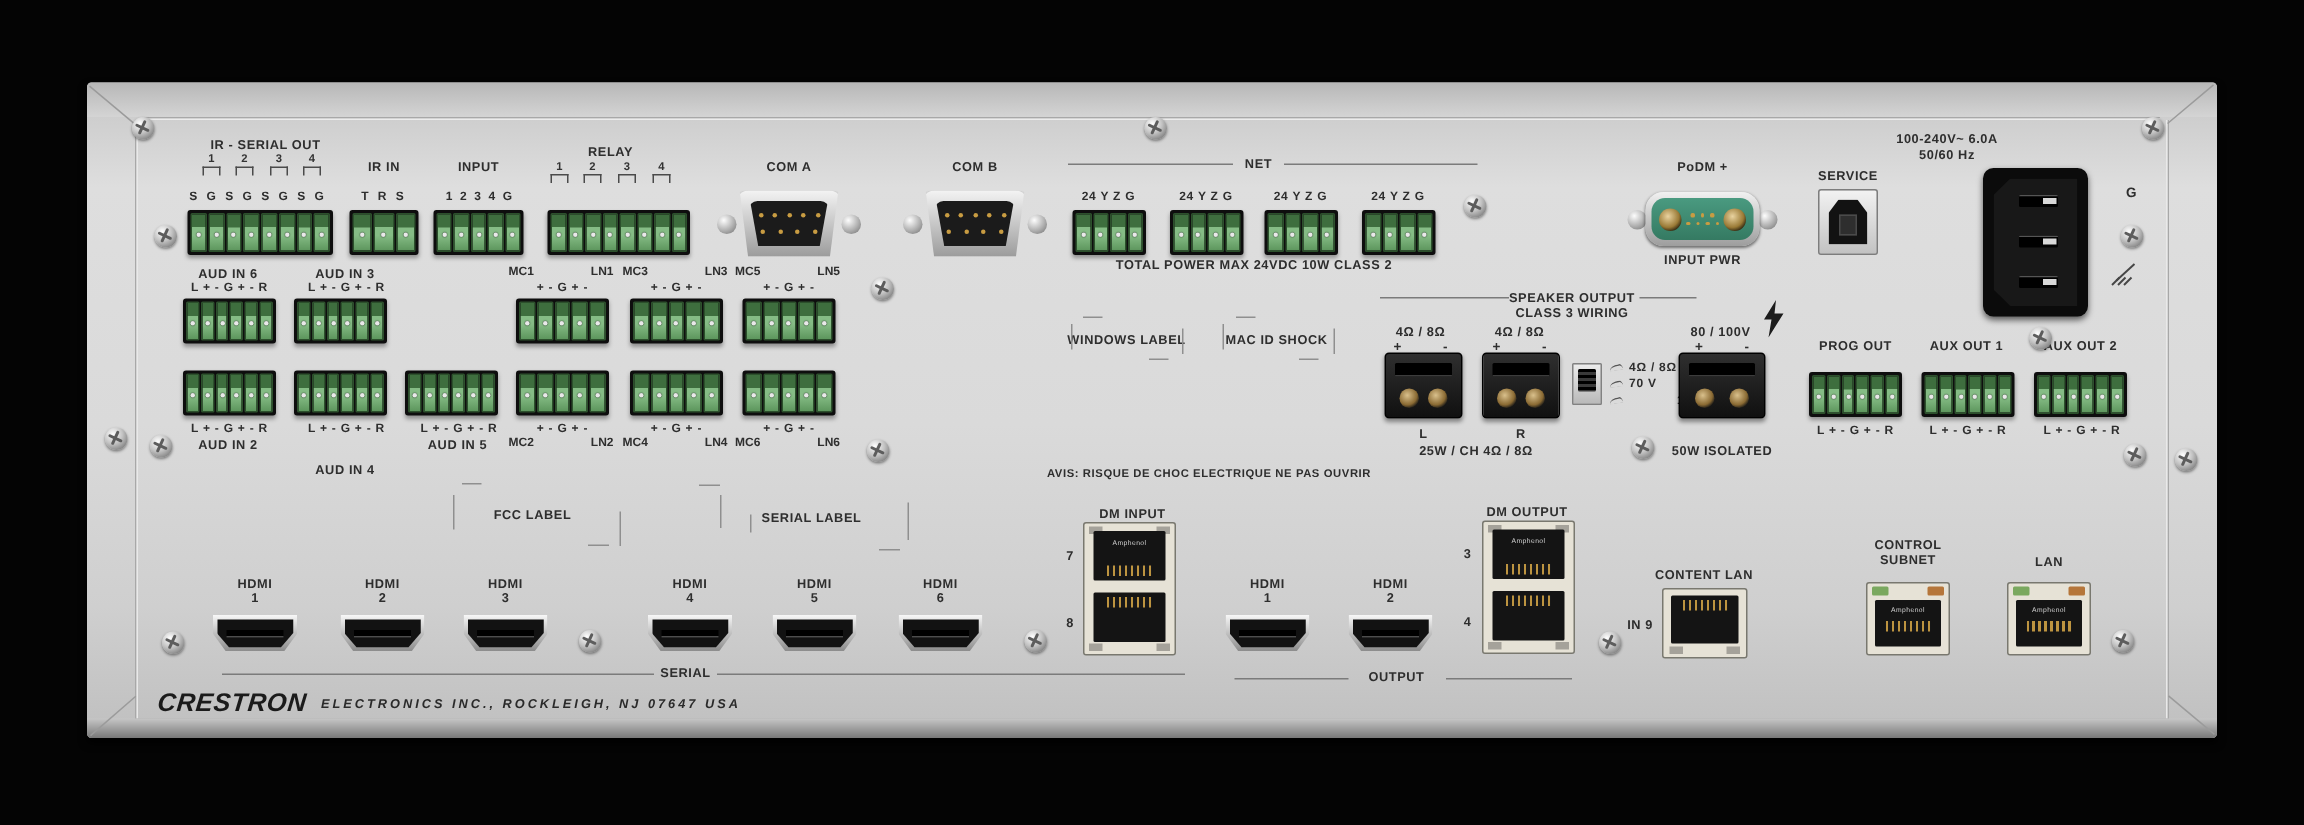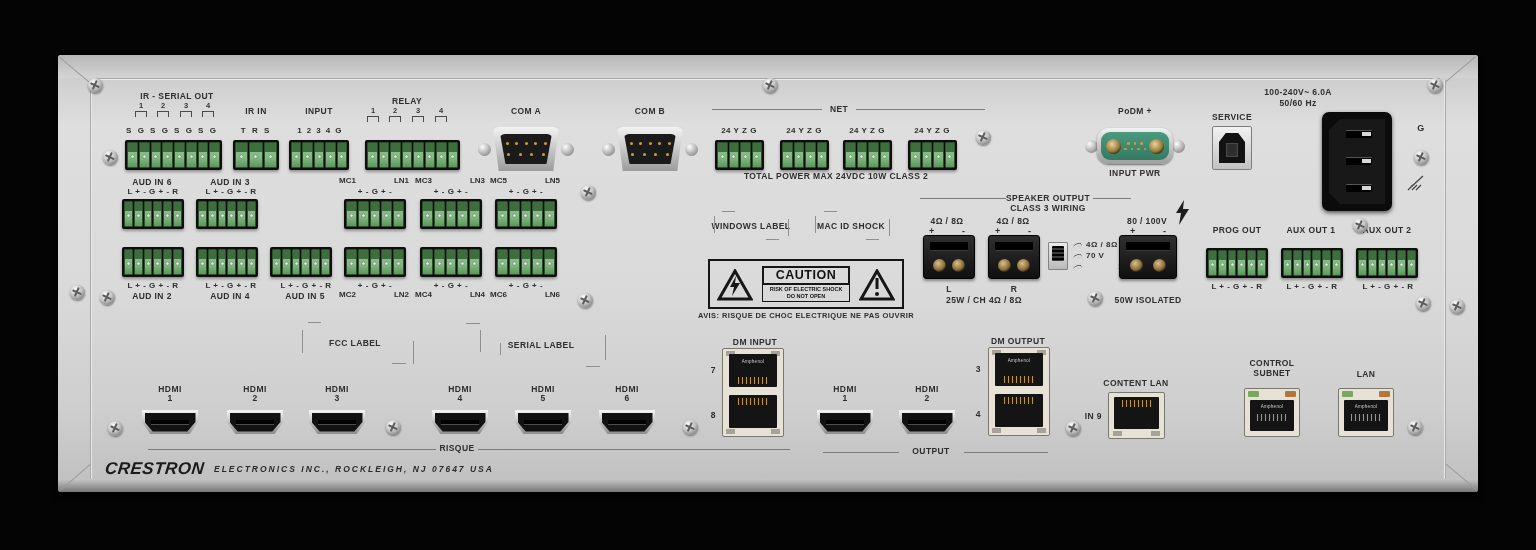--- a/index.html
+++ b/index.html
@@ -447,21 +447,21 @@
       <div class="pin"></div>
       <div class="pin"></div>
     </div>
   <div class="p" style="left:153px;top:281px">L + - G + - R</div>
   <div class="p" style="left:231px;top:281px">L + - G + - R</div>
   <div class="p" style="left:306px;top:281px">L + - G + - R</div>
   <div class="p" style="left:375px;top:281px">+ - G + -</div>
   <div class="p" style="left:451px;top:281px">+ - G + -</div>
   <div class="p" style="left:526px;top:281px">+ - G + -</div>
   <div class="t" style="left:152px;top:291px">AUD IN 2</div>
-  <div class="t" style="left:230px;top:291px">AUD IN 4</div>
+  <div class="t" style="left:230px;top:308px">AUD IN 4</div>
   <div class="t" style="left:305px;top:291px">AUD IN 5</div>
   <div class="pair" style="left:339px;top:290px">
       <span>MC2</span>
       <span>LN2</span>
     </div>
   <div class="pair" style="left:415px;top:290px">
       <span>MC4</span>
       <span>LN4</span>
     </div>
   <div class="pair" style="left:490px;top:290px">
@@ -473,38 +473,20 @@
   <div class="mark" style="left:722px;top:211px;width:13px;height:1px"></div>
   <div class="mark" style="left:714px;top:216px;width:1px;height:17px"></div>
   <div class="mark" style="left:788px;top:219px;width:1px;height:17px"></div>
   <div class="mark" style="left:766px;top:239px;width:13px;height:1px"></div>
   <div class="t" style="left:851px;top:221px">MAC ID SHOCK</div>
   <div class="mark" style="left:824px;top:211px;width:13px;height:1px"></div>
   <div class="mark" style="left:815px;top:216px;width:1px;height:17px"></div>
   <div class="mark" style="left:889px;top:219px;width:1px;height:17px"></div>
   <div class="mark" style="left:866px;top:239px;width:13px;height:1px"></div>
 
-  <div class="cbox">
-    <svg class="abs" style="left:7px;top:8px" width="36" height="32" viewBox="0 0 36 32">
-      <path d="M18 2 L34 30 L2 30 Z" fill="none" stroke="#161616" stroke-width="3"></path>
-      <polygon points="19,7 13,18 17,18 15,27 23,14 18,14" fill="#161616"></polygon>
-    </svg>
-    <div class="ccol">
-      <div class="cword">CAUTION</div>
-      <div class="clines">
-        <div>RISK OF ELECTRIC SHOCK</div>
-        <div>DO NOT OPEN</div>
-      </div>
-    </div>
-    <svg class="abs" style="right:7px;top:8px" width="36" height="32" viewBox="0 0 36 32">
-      <path d="M18 2 L34 30 L2 30 Z" fill="none" stroke="#161616" stroke-width="3"></path>
-      <rect x="16.5" y="9" width="3" height="11" fill="#161616"></rect>
-      <circle cx="18" cy="25" r="2" fill="#161616"></circle>
-    </svg>
-  </div>
   <div class="t" style="left:806px;top:311px;font-size:7.5px">AVIS: RISQUE DE CHOC ELECTRIQUE NE PAS OUVRIR</div>
 
   <div class="hl" style="left:920px;top:198px;width:86px"></div>
   <div class="t" style="left:1048px;top:193px">SPEAKER OUTPUT</div>
   <div class="hl" style="left:1093px;top:198px;width:38px"></div>
   <div class="t" style="left:1048px;top:203px">CLASS 3 WIRING</div>
   <svg class="abs" style="left:1176px;top:200px" width="14" height="25" viewBox="0 0 14 25">
     <polygon points="8,0 0,13 5,13 3,25 13,9 7,9" fill="#1c1c1c"></polygon>
   </svg>
   <div class="t" style="left:947px;top:216px">4Ω / 8Ω</div>
@@ -645,21 +627,21 @@
       <div class="cav" style="position: absolute; left: 6px; right: 6px; top: 46px; height: 33px; background: rgb(20, 20, 20); border-radius: 1px;">
         <div class="comb" style="top: 3px;"></div>
       </div>
       <div class="tab" style="left: 3px; bottom: 2px;"></div>
       <div class="tab" style="right: 3px; bottom: 2px;"></div>
     </div>
   <div class="t rt" style="left:716px;top:365px">7</div>
   <div class="t rt" style="left:716px;top:410px">8</div>
 
   <div class="hl" style="left:148px;top:449px;width:288px"></div>
-  <div class="t" style="left:457px;top:443px">RISQUE</div>
+  <div class="t" style="left:457px;top:443px">SERIAL</div>
   <div class="hl" style="left:478px;top:449px;width:312px"></div>
 
   <div class="t" style="left:845px;top:384px">HDMI</div>
   <div class="t" style="left:845px;top:393px">1</div>
   <div class="hdmi" style="left:817px;top:410px">
       <div class="in1"></div>
       <div class="slot"></div>
     </div>
   <div class="t" style="left:927px;top:384px">HDMI</div>
   <div class="t" style="left:927px;top:393px">2</div>

